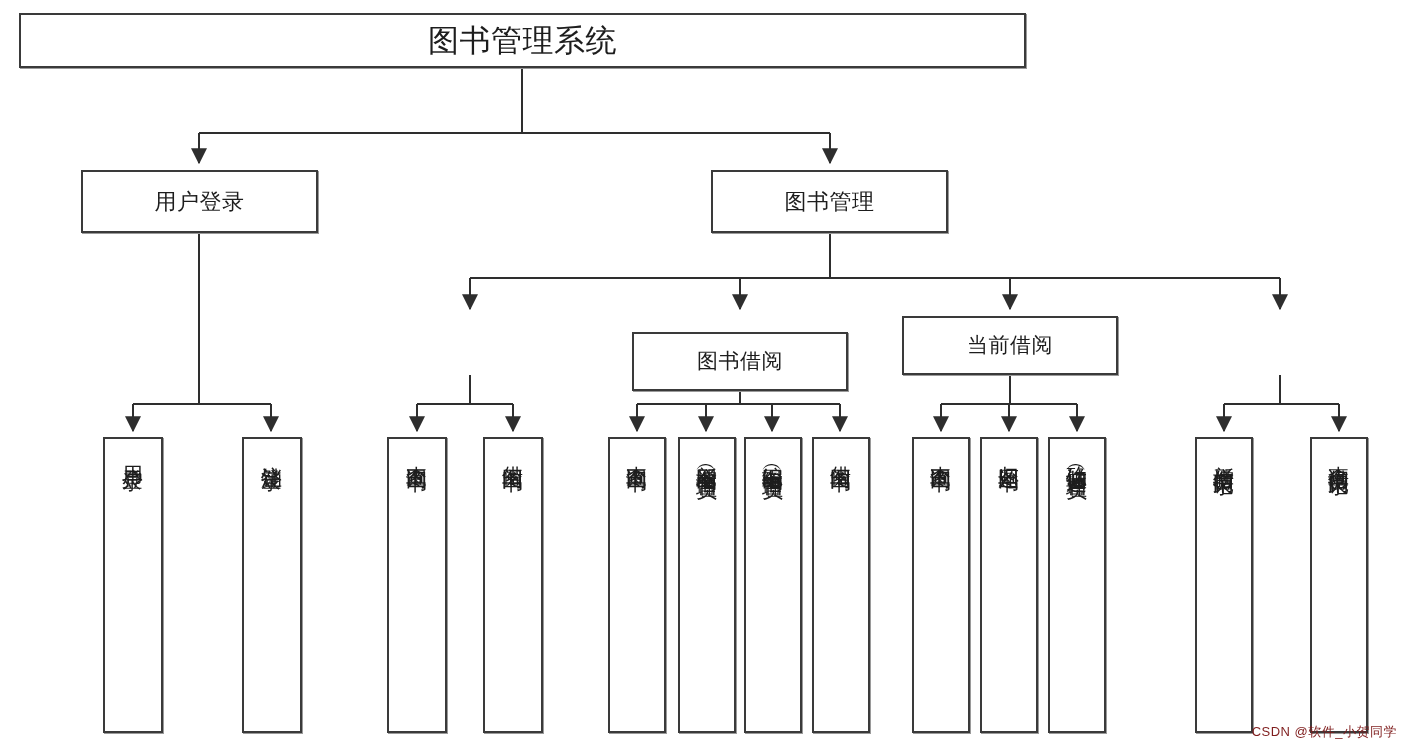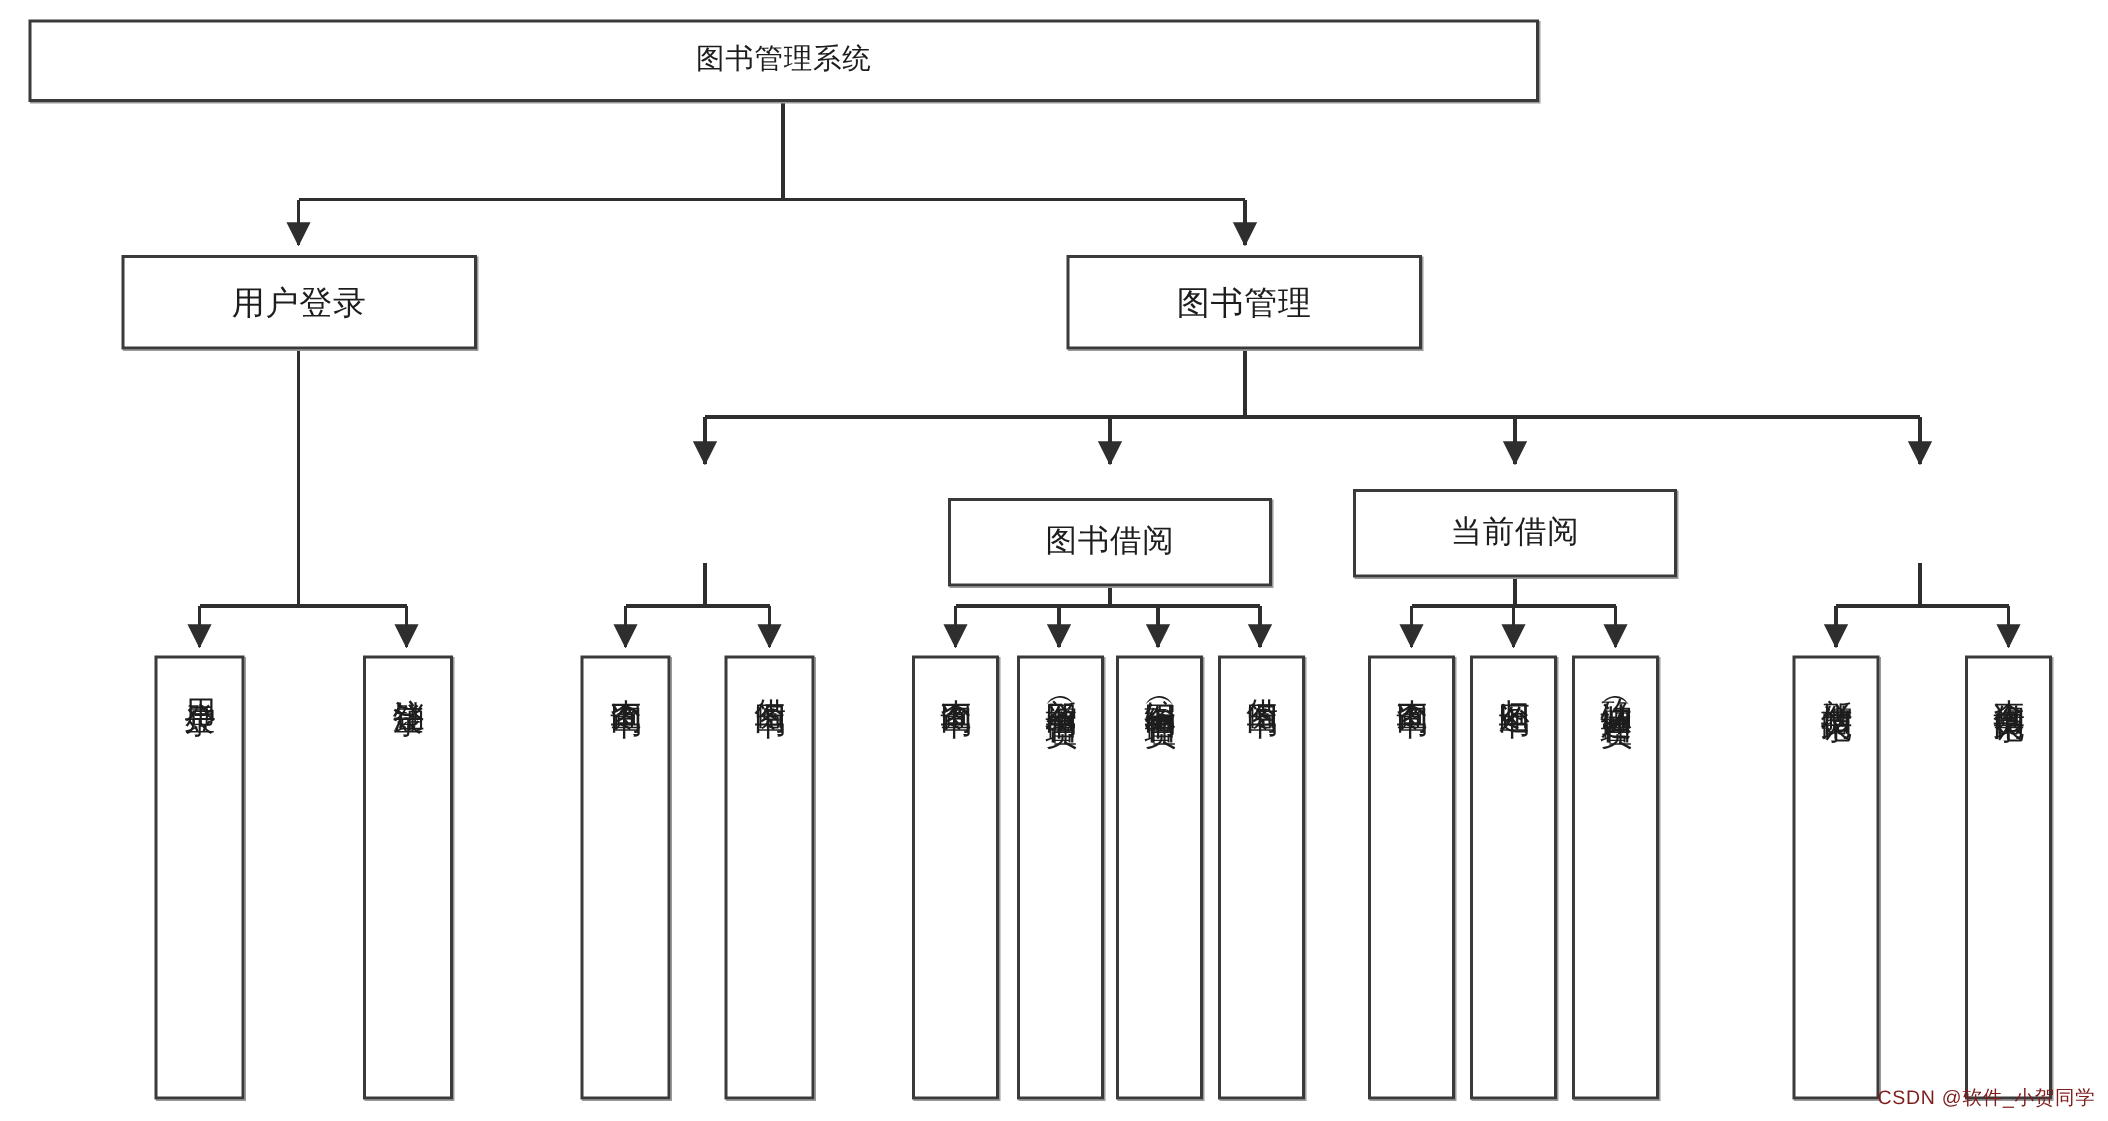--- a/index.html
+++ b/index.html
@@ -51,21 +51,21 @@
     align-items: flex-start;
     padding-top: 10px;
   }
   .node.vert .lbl {
     writing-mode: vertical-rl;
     text-orientation: upright;
     letter-spacing: 2px;
     line-height: 1;
     margin: 0 auto;
   }
-  .node.root .lbl { font-size: 19px; }
+  .node.root .lbl { font-size: 31px; }
   .node.lvl2 .lbl { font-size: 22px; }
   .node.lvl3 .lbl { font-size: 21px; }
   .node.leaf .lbl { font-size: 21px; }
 
   #watermark {
     position: absolute;
     right: 8px;
     bottom: 6px;
     font-size: 13px;
     color: #7f1d1d;
@@ -136,21 +136,21 @@
   <div class="node lvl2 horiz" style="left:81px; top:170px; width:237px; height:63px;">
     <span class="lbl">用户登录</span>
   </div>
   <div class="node lvl2 horiz" style="left:711px; top:170px; width:237px; height:63px;">
     <span class="lbl">图书管理</span>
   </div>
 
   <div class="node lvl3 horiz" style="left:632px; top:332px; width:216px; height:59px;">
     <span class="lbl">图书借阅</span>
   </div>
-  <div class="node lvl3 horiz" style="left:902px; top:316px; width:216px; height:59px;margin-top:10px;">
+  <div class="node lvl3 horiz" style="left:902px; top:316px; width:216px; height:59px;">
     <span class="lbl">当前借阅</span>
   </div>
 
   <div class="node leaf vert" style="left:103px; top:437px; width:60px; height:296px;">
     <span class="lbl">用户登录</span>
   </div>
   <div class="node leaf vert" style="left:242px; top:437px; width:60px; height:296px;">
     <span class="lbl">注销登录</span>
   </div>
 

